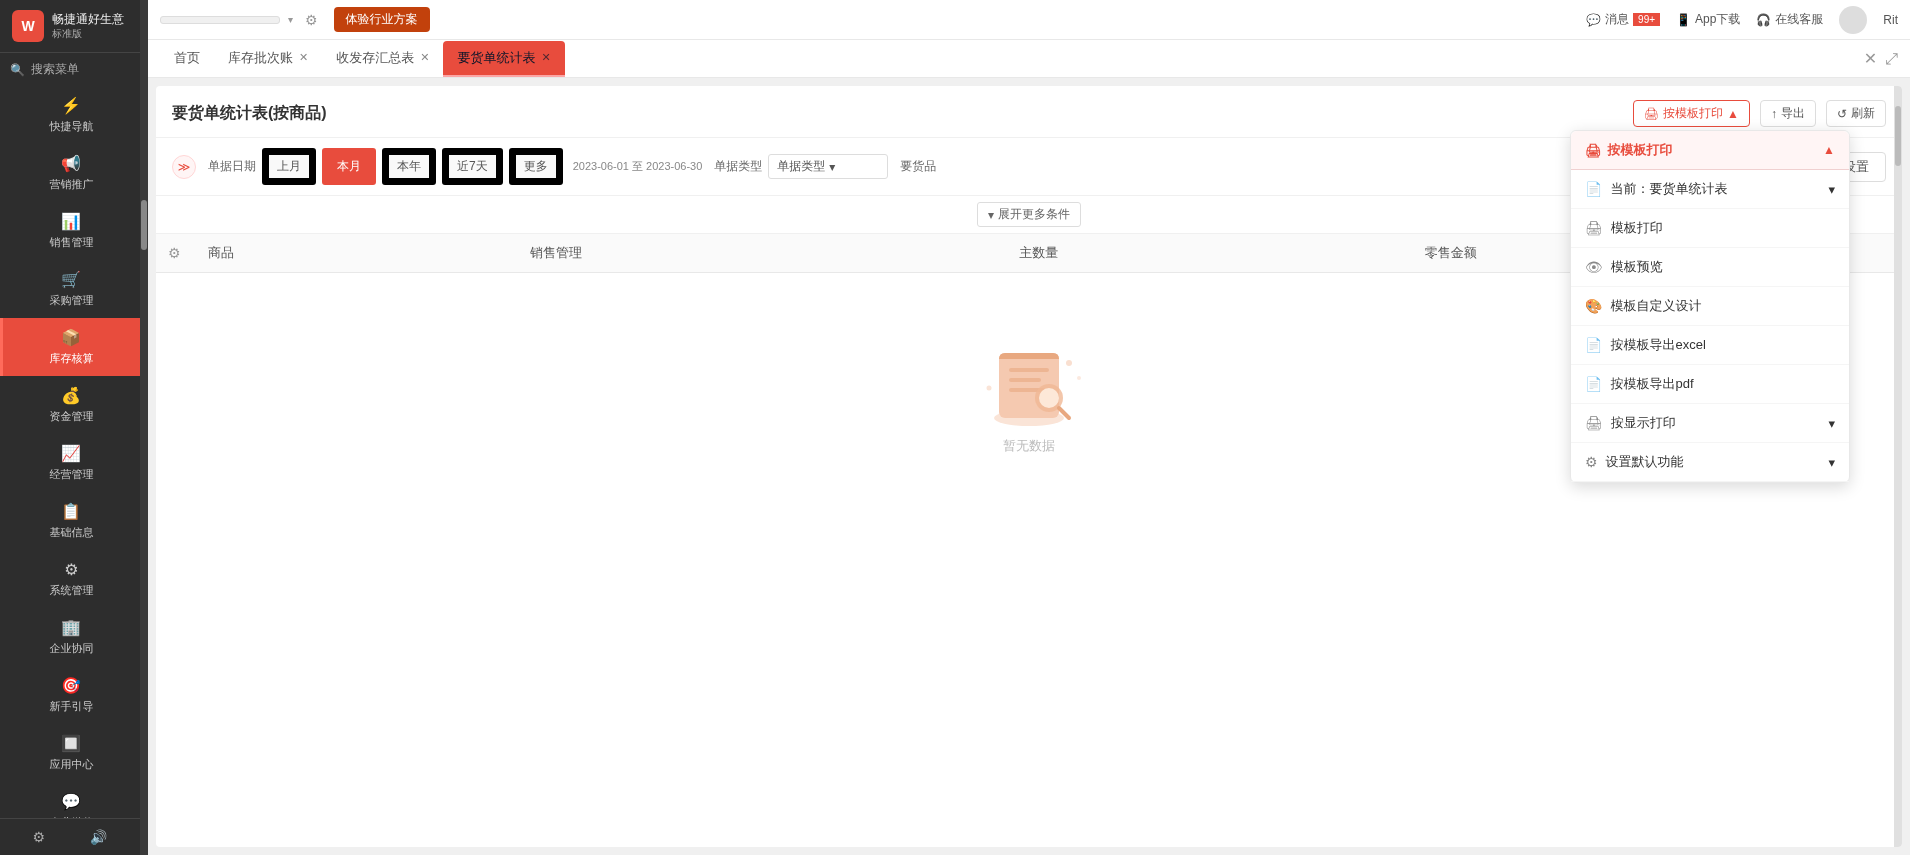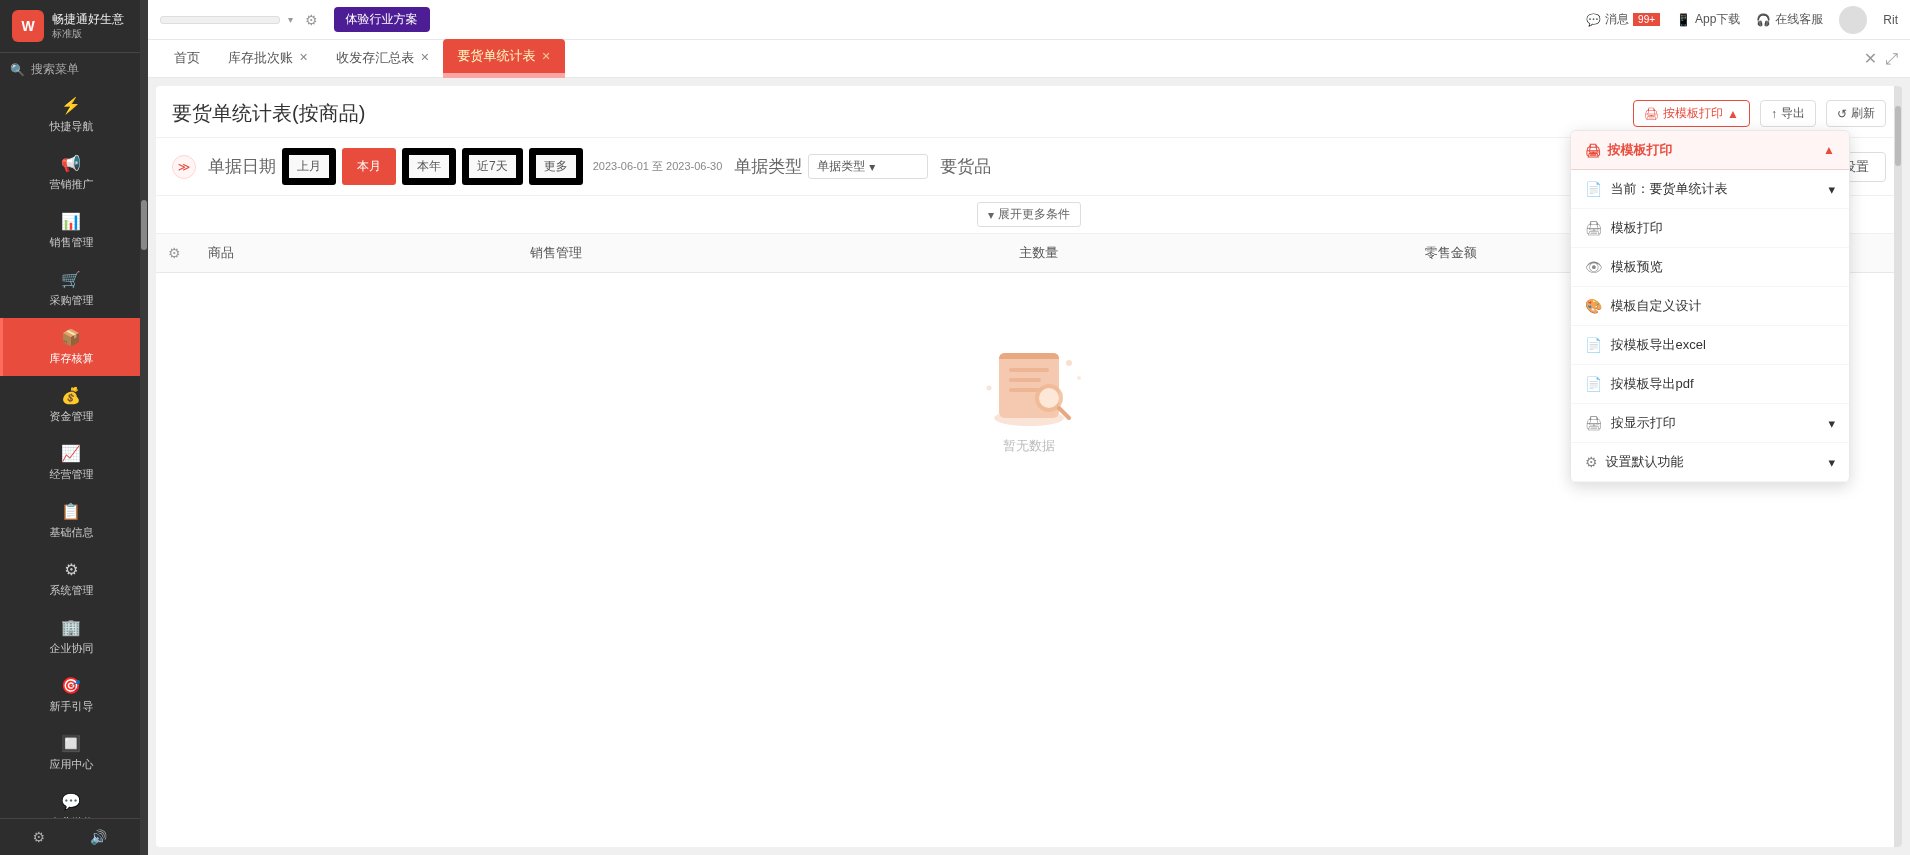--- a/index.html
+++ b/index.html
@@ -82,21 +82,21 @@
       background: #fff;
       display: flex;
       align-items: center;
       padding: 0 12px;
       gap: 8px;
       border-bottom: 1px solid #e8e8e8;
     }
     .topbar-chevron { color: #999; font-size: 10px; cursor: pointer; }
     .topbar-gear { color: #999; font-size: 14px; cursor: pointer; margin-left: 4px; }
     .topbar-industry {
-      background: #4c1d95;
+      background: #c2410c;
       color: white;
       border: none;
       border-radius: 4px;
       padding: 4px 12px;
       font-size: 12px;
       cursor: pointer;
       margin-left: 8px;
     }
     .topbar-right {
       margin-left: auto;
@@ -142,23 +142,23 @@
       font-size: 13px;
       color: #555;
       cursor: pointer;
       border-bottom: 2px solid transparent;
       display: flex;
       align-items: center;
       gap: 6px;
     }
     .tab.active {
       background: #e84c3d;
-      color: #fef9c3;
+      color: #0f172a;
       border-radius: 4px 4px 0 0;
-      border-bottom: 5px solid #fca5a5;
+      border-bottom: 2px solid #fca5a5;
     }
     .tab .close-btn { font-size: 11px; opacity: 0.7; }
     .tab-close-area {
       margin-left: auto;
       display: flex;
       align-items: center;
       gap: 8px;
     }
 
     
@@ -172,21 +172,21 @@
       flex-direction: column;
       position: relative;
     }
     .content-header {
       padding: 14px 16px 10px;
       display: flex;
       align-items: center;
       justify-content: space-between;
       border-bottom: 1px solid #f0f0f0;
     }
-    .page-title { font-size: 20px; font-weight: normal; color: #333; text-align: right; }
+    .page-title { font-size: 16px; font-weight: bold; color: #333; text-align: right; }
     .header-actions {
       display: flex;
       align-items: center;
       gap: 10px;
     }
     .btn-template-print {
       display: flex;
       align-items: center;
       gap: 4px;
       color: #e84c3d;
@@ -242,21 +242,21 @@
       align-items: center;
       justify-content: center;
       cursor: pointer;
       font-size: 12px;
     }
     .filter-group {
       display: flex;
       align-items: center;
       gap: 6px;
     }
-    .filter-label { color: #666; font-size: 17px; }
+    .filter-label { color: #666; font-size: 12px; }
     .date-btn {
       padding: 3px 8px;
       border: 7px solid #000000;
       border-radius: 3px;
       font-size: 12px;
       cursor: pointer;
       background: #f9f9f9;
       color: #555;
     }
     .date-btn.active {

